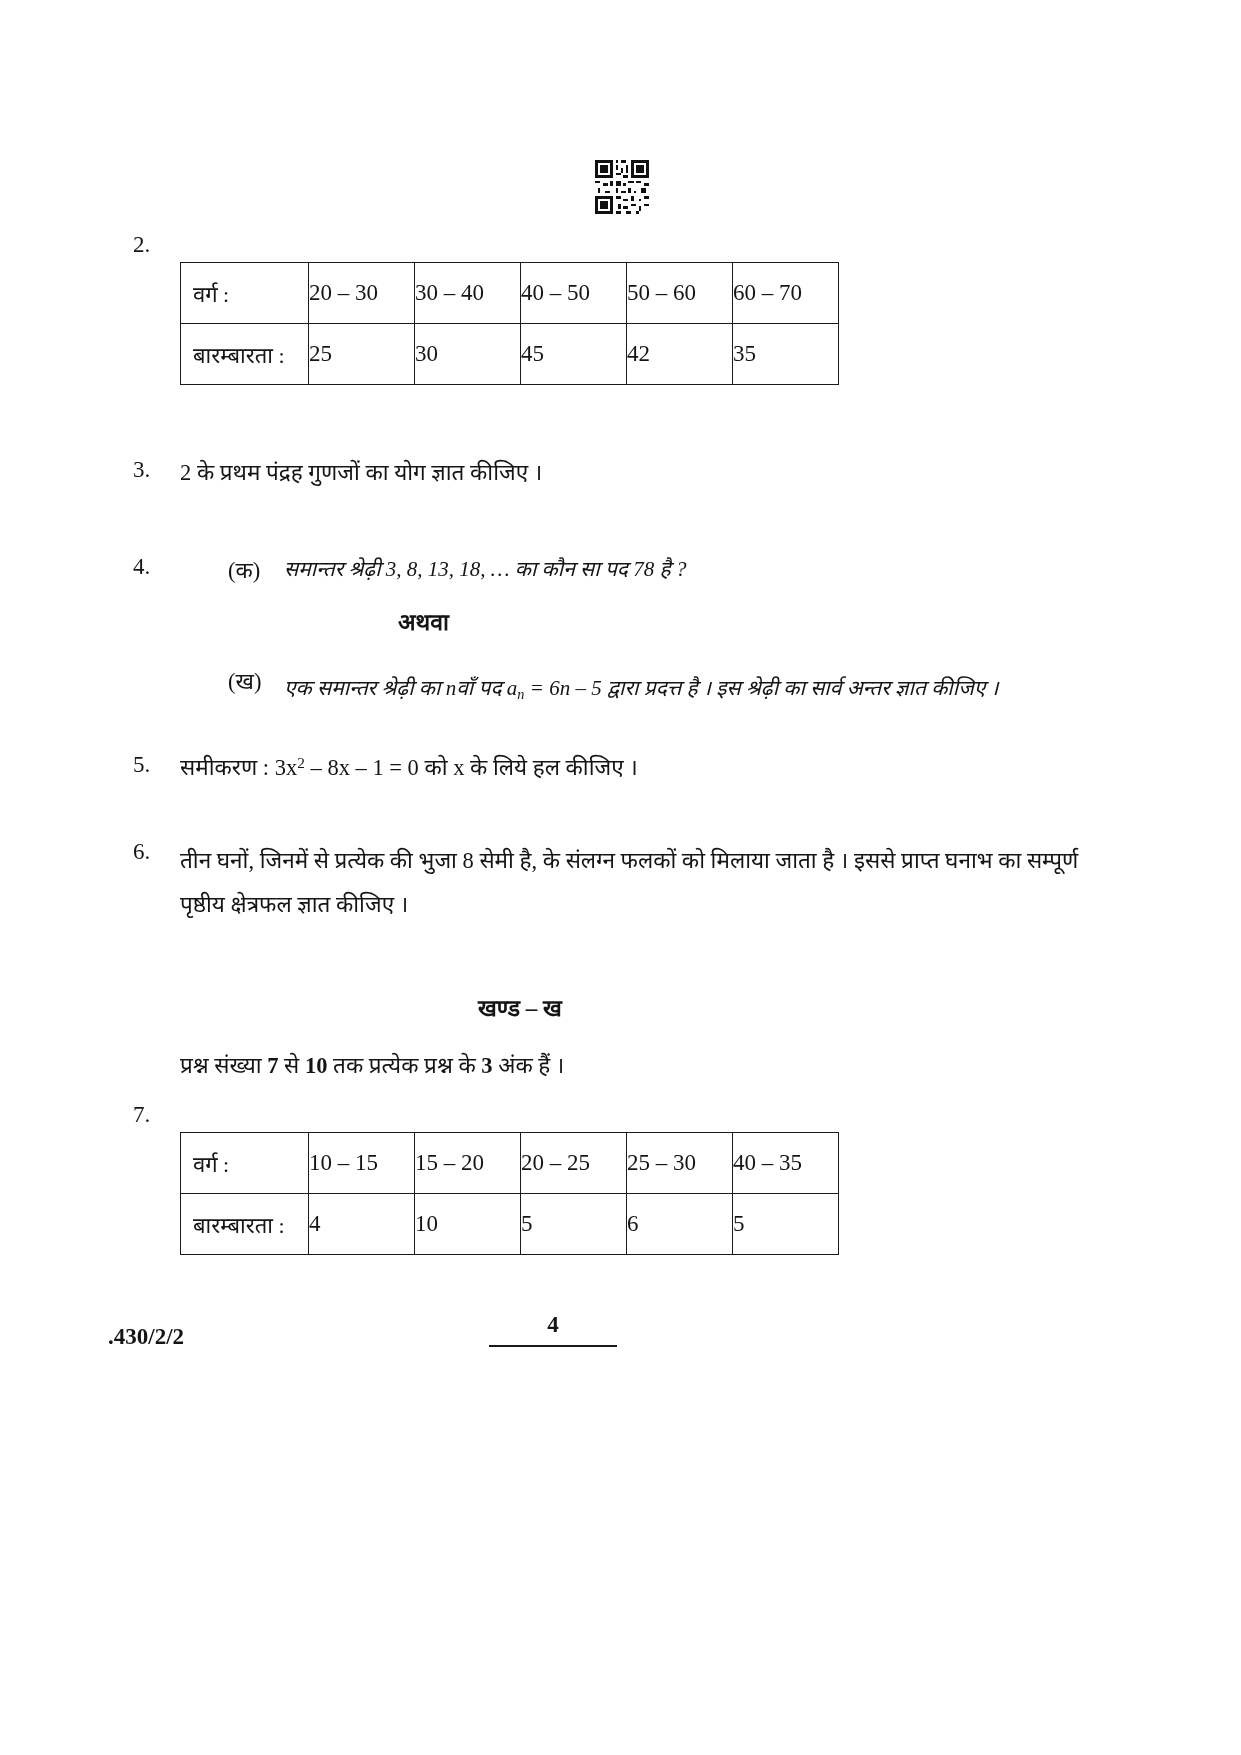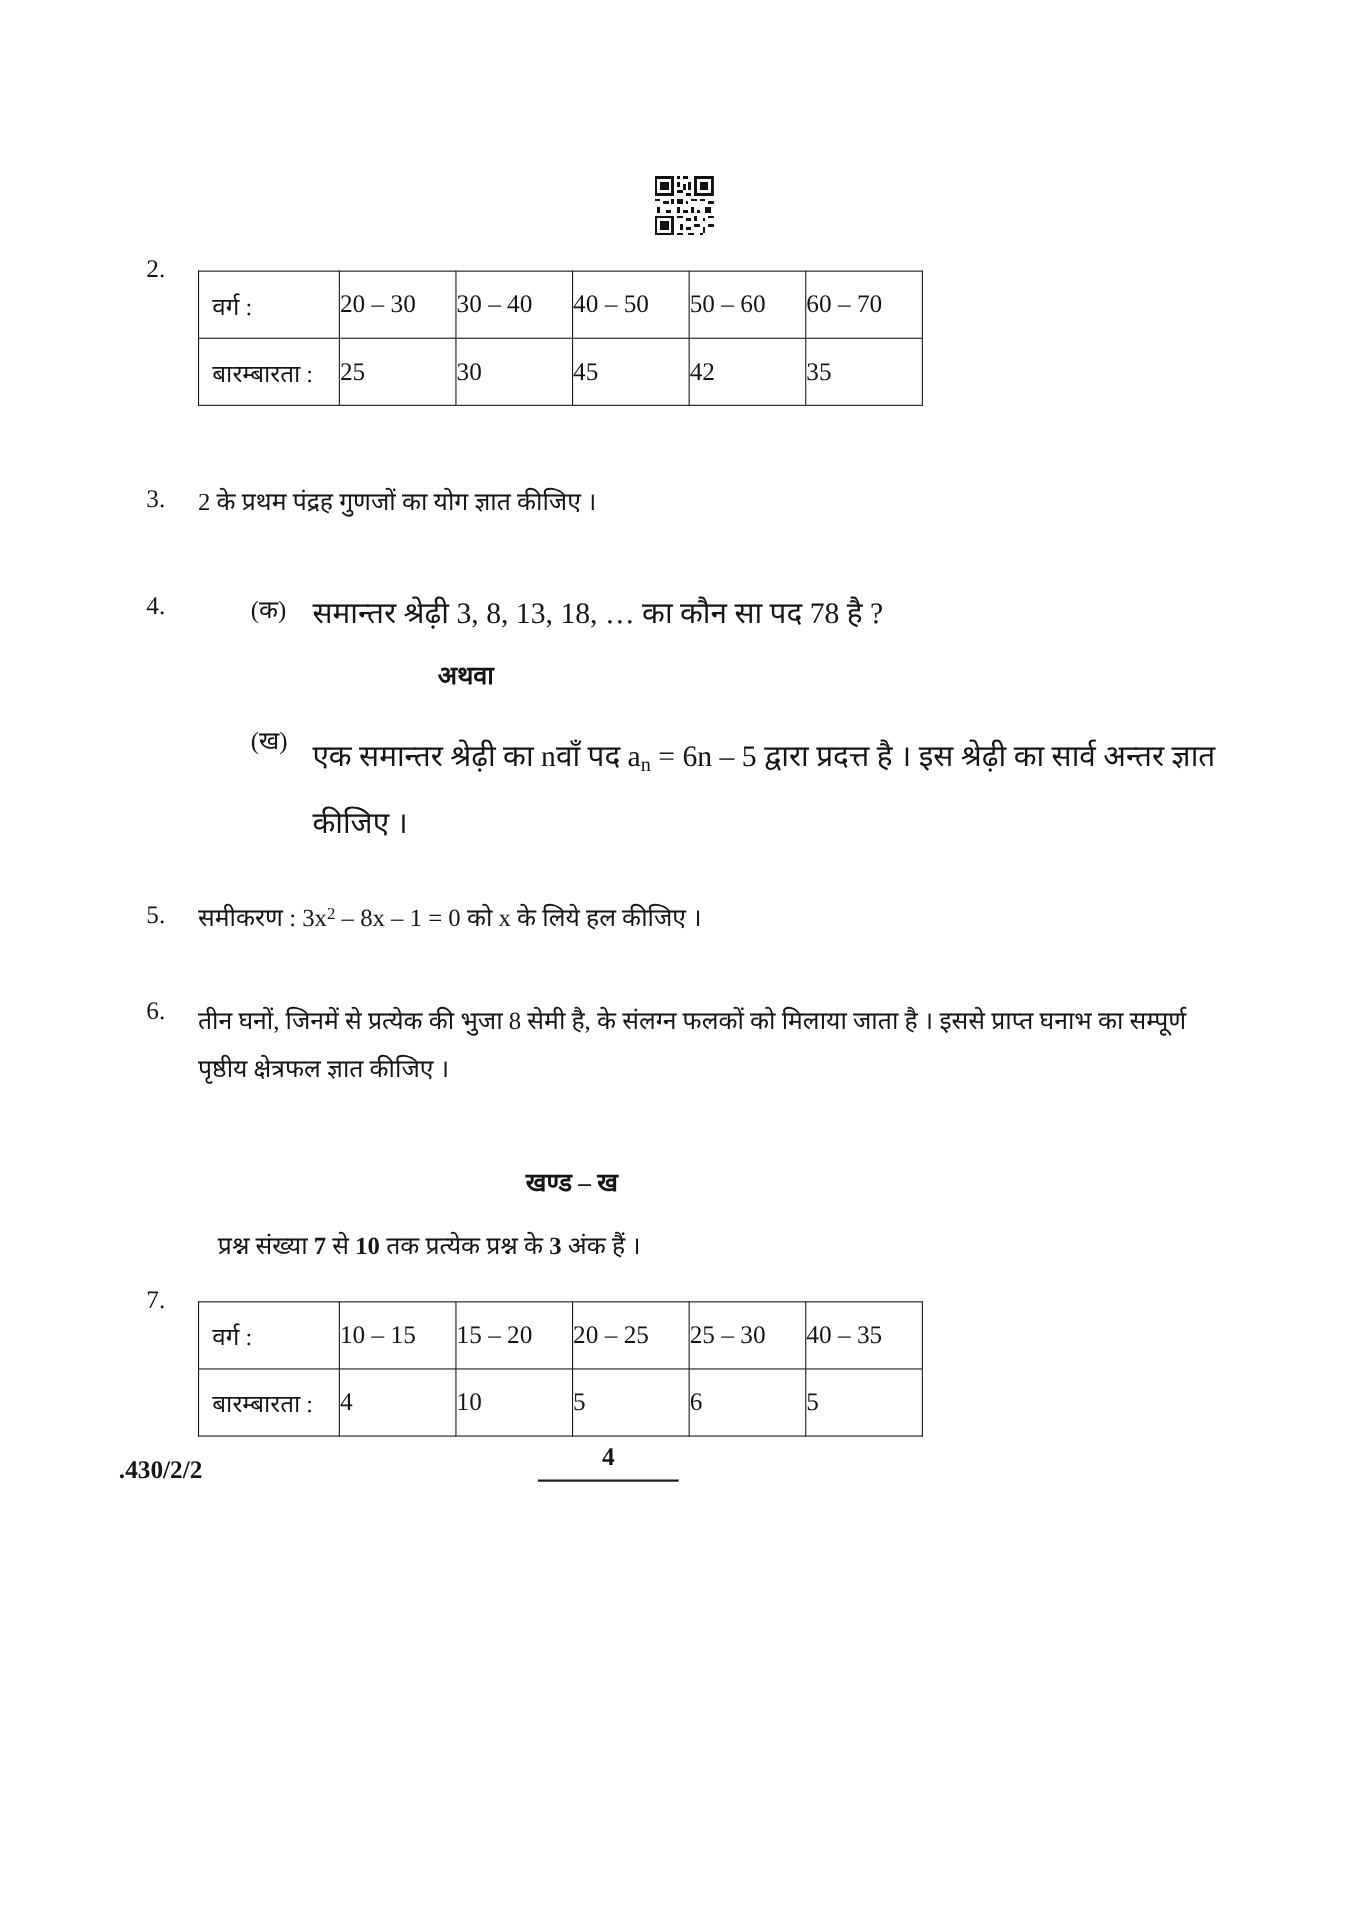--- a/index.html
+++ b/index.html
@@ -13,40 +13,40 @@
     font-family:"Liberation Serif","DejaVu Serif",serif;
     padding:160px 130px 0 133px;
     overflow:hidden;
   }
   .qr-wrap { width:54px; height:54px; margin:0 auto 18px auto; }
   .q { display:flex; align-items:flex-start; }
   .qnum { width:47px; font-size:23px; flex:0 0 47px; }
   .qbody { flex:1; font-size:22.5px; }
   .qtext { font-size:22.5px; line-height:1.45; }
   .para { line-height:1.95; }
-  table.freq { border-collapse:collapse; margin-top:14px; }
+  table.freq { border-collapse:collapse; margin-top:30px; }
   table.freq td {
     border:1.6px solid #1a1a1a;
     height:61px;
     vertical-align:middle;
     font-size:23px;
     width:106px;
   }
   table.freq td.lbl {
     width:128px;
     text-align:left;
     padding-left:12px;
     font-size:22px;
   }
   .part { display:flex; margin-left:48px; }
   .plabel { flex:0 0 56px; font-size:22.5px; }
-  .ptext { flex:1; font-size:27px; line-height:2.27; }
+  .ptext { flex:1; font-size:21px; line-height:2.27;font-style:italic; }
   .or-sep { font-weight:bold; font-size:23px; margin:20px 0 28px 218px; width:fit-content; }
   .section-heading { font-weight:bold; font-size:23px; margin-top:64px; margin-left:345px; width:fit-content; }
-  .marks-note { margin-left:65px; margin-top:26px; font-size:22.5px; }
+  .marks-note { margin-left:47px; margin-top:26px; font-size:22.5px; }
   .marks-note b { font-size:22.5px; }
   sub.sb { font-size:68%; vertical-align:-0.25em; }
   sup.sp { font-size:68%; vertical-align:0.45em; }
   .footer-code { position:absolute; left:108px; top:1324px; font-weight:bold; font-size:23px; }
   .page-num-box {
     position:absolute; left:489px; top:1312px; width:128px;
     text-align:center; font-weight:bold; font-size:23px;
     border-bottom:2px solid #1a1a1a; padding-bottom:7px;
   }
 </style>

